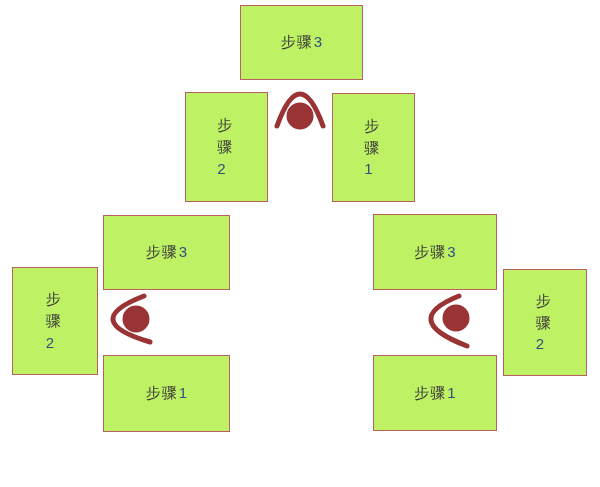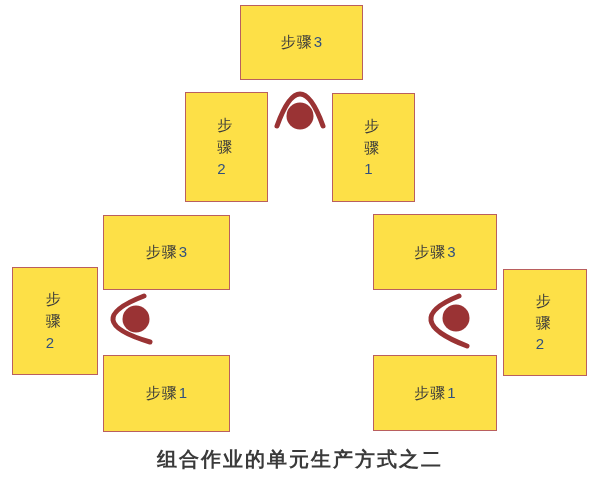--- a/index.html
+++ b/index.html
@@ -16,21 +16,21 @@
     width: 600px;
     height: 487px;
     background: var(--background);
     overflow: hidden;
     font-family: "Liberation Sans", sans-serif;
   }
   .box {
     position: absolute;
     box-sizing: border-box;
     border: 1.5px solid var(--box-border);
-    background: #fde047;
+    background: #bef264;
     display: flex;
     align-items: center;
     justify-content: center;
     font-size: 15px;
     color: var(--step-text);
   }
   .box .hanzi { letter-spacing: 1px; color: var(--step-text); }
   .box .digit { color: var(--step-number); margin-left: 1px; }
   .vwrap {
     width: 1.25em;
@@ -118,15 +118,14 @@
     <span class="vwrap"><span class="hanzi">步骤</span><span class="digit">2</span></span>
   </div>
   <div class="box b-right-1">
     <span><span class="hanzi">步骤</span><span class="digit">1</span></span>
   </div>
   <svg class="worker w-right" width="55" height="60" viewBox="0 0 55 60">
     <circle cx="32" cy="27" r="13.5"></circle>
     <path d="M 35,5 Q -25,29 43,55"></path>
   </svg>
 
-  <div class="caption">组合作业的单元生产方式之二</div>
 
 </div>
 
 </body></html>

